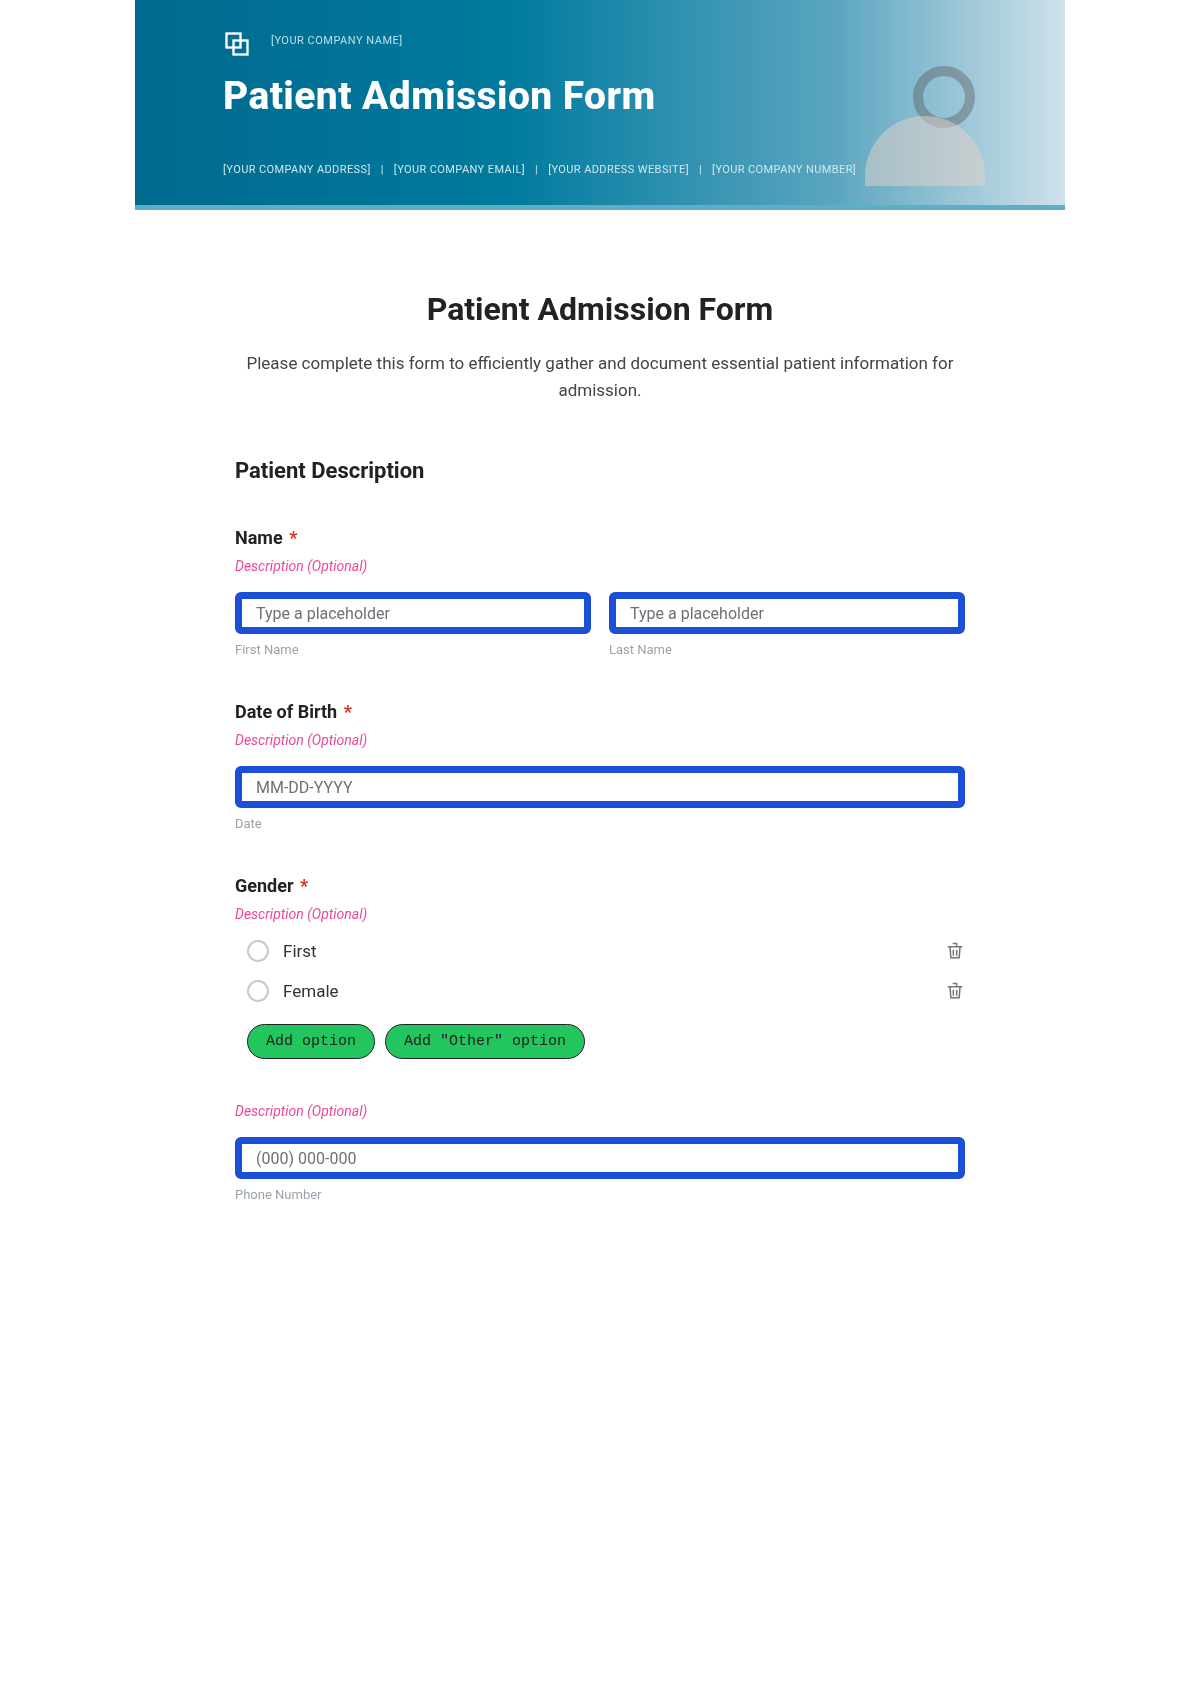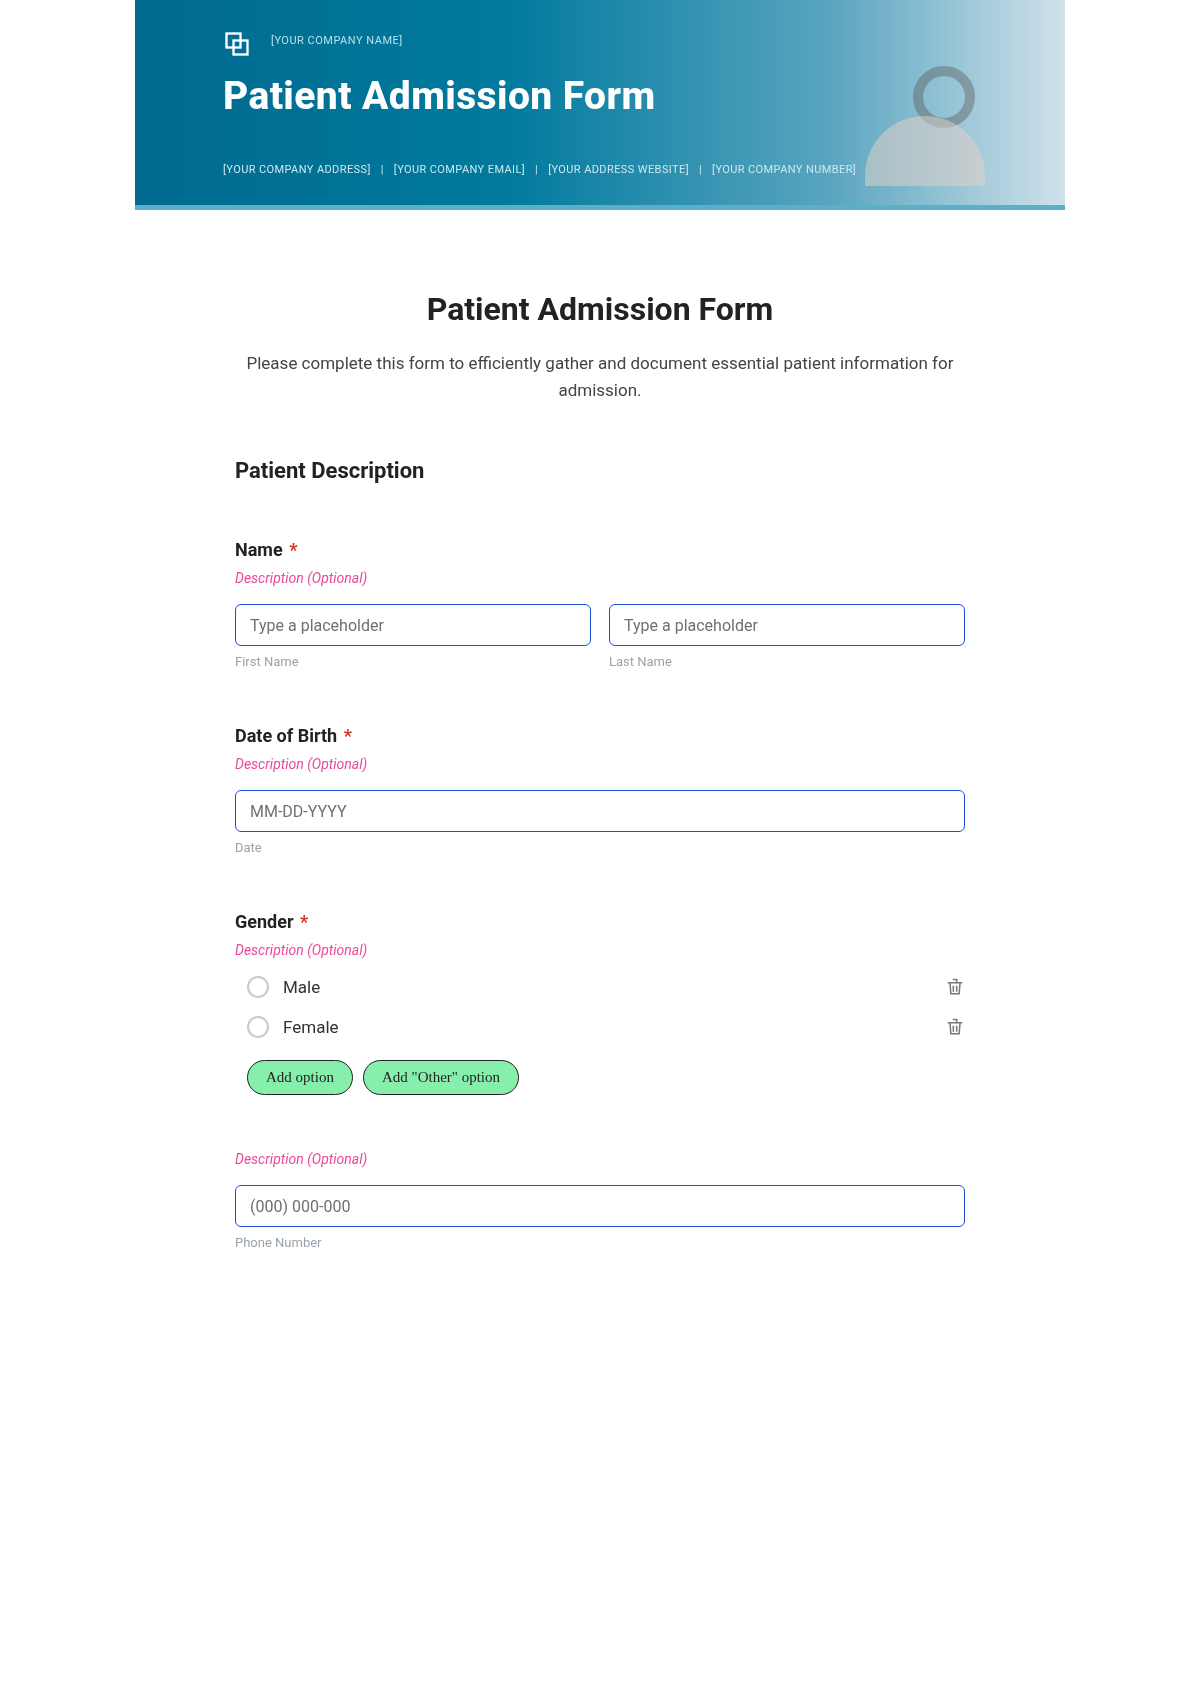--- a/index.html
+++ b/index.html
@@ -12,37 +12,37 @@
 .banner-title { font-size: 39px; font-weight: 800; margin-top: 26px; letter-spacing: .4px; }
 .banner-info { font-size: 11px; letter-spacing: .4px; margin-top: 44px; color: #cde9ef; }
 .banner-info span.sep { margin: 0 10px; color: #cde9ef; }
 .hand { position: absolute; right: 80px; top: 46px; width: 160px; height: 160px; pointer-events: none; }
 .hand .circle { position: absolute; width: 62px; height: 62px; border: 10px solid #555; border-radius: 50%; right: 10px; top: 20px; opacity: .4; }
 .hand .arm { position: absolute; width: 120px; height: 70px; background: rgba(230,210,200,.5); right: 0; top: 70px; border-radius: 60px 60px 0 0; }
 .form-wrap { padding: 80px 100px 0 100px; }
 .form-title { text-align: center; font-size: 32px; font-weight: 700; color: #222; }
 .form-desc { text-align: center; font-size: 17px; color: #444; margin: 22px auto 0; max-width: 710px; line-height: 1.6; }
 .section-head { font-size: 22px; font-weight: 700; color: #222; margin-top: 54px; }
-.field-block { margin-top: 56px; }
+.field-block { margin-top: 44px; }
 .field-label { font-size: 18px; font-weight: 700; color: #222; }
 .req { color: #d93025; margin-left: 2px; }
 .field-desc { font-size: 14px; font-style: italic; color: #ec4899; margin-top: 10px; }
 .row-2 { display: flex; gap: 18px; margin-top: 18px; }
 .row-2 > div { flex: 1; }
-input.txt { width: 100%; height: 42px; border: 1px solid #1d4ed8; border-radius: 6px; padding: 0 14px; font-size: 16px; color: #333; font-family: inherit; }
+input.txt { width: 100%; height: 42px; border: 7px solid #1d4ed8; border-radius: 6px; padding: 0 14px; font-size: 16px; color: #333; font-family: inherit; }
 input.txt::placeholder { color: #6b7177; }
 .sublabel { font-size: 13px; color: #9aa3ab; margin-top: 8px; }
 .single { margin-top: 18px; }
 .radio-row { display: flex; align-items: center; margin-top: 18px; }
 .radio-row input[type=radio] { appearance: none; width: 22px; height: 22px; border: 2px solid #c4cad0; border-radius: 50%; margin-left: 12px; margin-right: 14px; cursor: pointer; }
 .radio-row .opt-label { font-size: 17px; color: #333; flex: 1; }
 .trash { width: 20px; height: 20px; color: #777; cursor: pointer; }
 .trash svg { width: 20px; height: 20px; display: block; }
 .btn-row { display: flex; gap: 10px; margin-top: 22px; padding-left: 12px; }
-.pill { border: 1.5px solid #222; border-radius: 999px; background: #86efac; padding: 8px 18px; font-size: 15px; color: #222; cursor: pointer; font-family: Liberation Serif, serif; }
+.pill { border: 1.5px solid #222; border-radius: 999px; background: #22c55e; padding: 8px 18px; font-size: 15px; color: #222; cursor: pointer; font-family: Liberation Mono, monospace; }
 </style>
 </head>
 <body>
 
 <div class="page">
   <div class="banner">
     <div class="banner-logo">
       <svg viewBox="0 0 24 24" fill="none" stroke="#fff" stroke-width="2">
           <rect x="3" y="3" width="12" height="12"></rect>
           <rect x="9" y="9" width="12" height="12"></rect>
@@ -88,21 +88,21 @@
         <div class="sublabel">Date</div>
       </div>
     </div>
 
     <div class="field-block">
       <div class="field-label"><span>Gender</span> <span class="req">*</span></div>
       <div class="field-desc">Description (Optional)</div>
 
       <div class="radio-row">
         <input type="radio" name="gender" style="">
-        <span class="opt-label">Male</span>
+        <span class="opt-label">First</span>
         <span class="trash">
           <svg viewBox="0 0 24 24" fill="none" stroke="currentColor" stroke-width="1.8" stroke-linecap="round">
               <path d="M4 7h16"></path>
               <path d="M10 3h4v4"></path>
               <path d="M6 7l1 13h10l1-13"></path>
               <path d="M10 11v6M14 11v6"></path>
             </svg>
         </span>
       </div>
 

